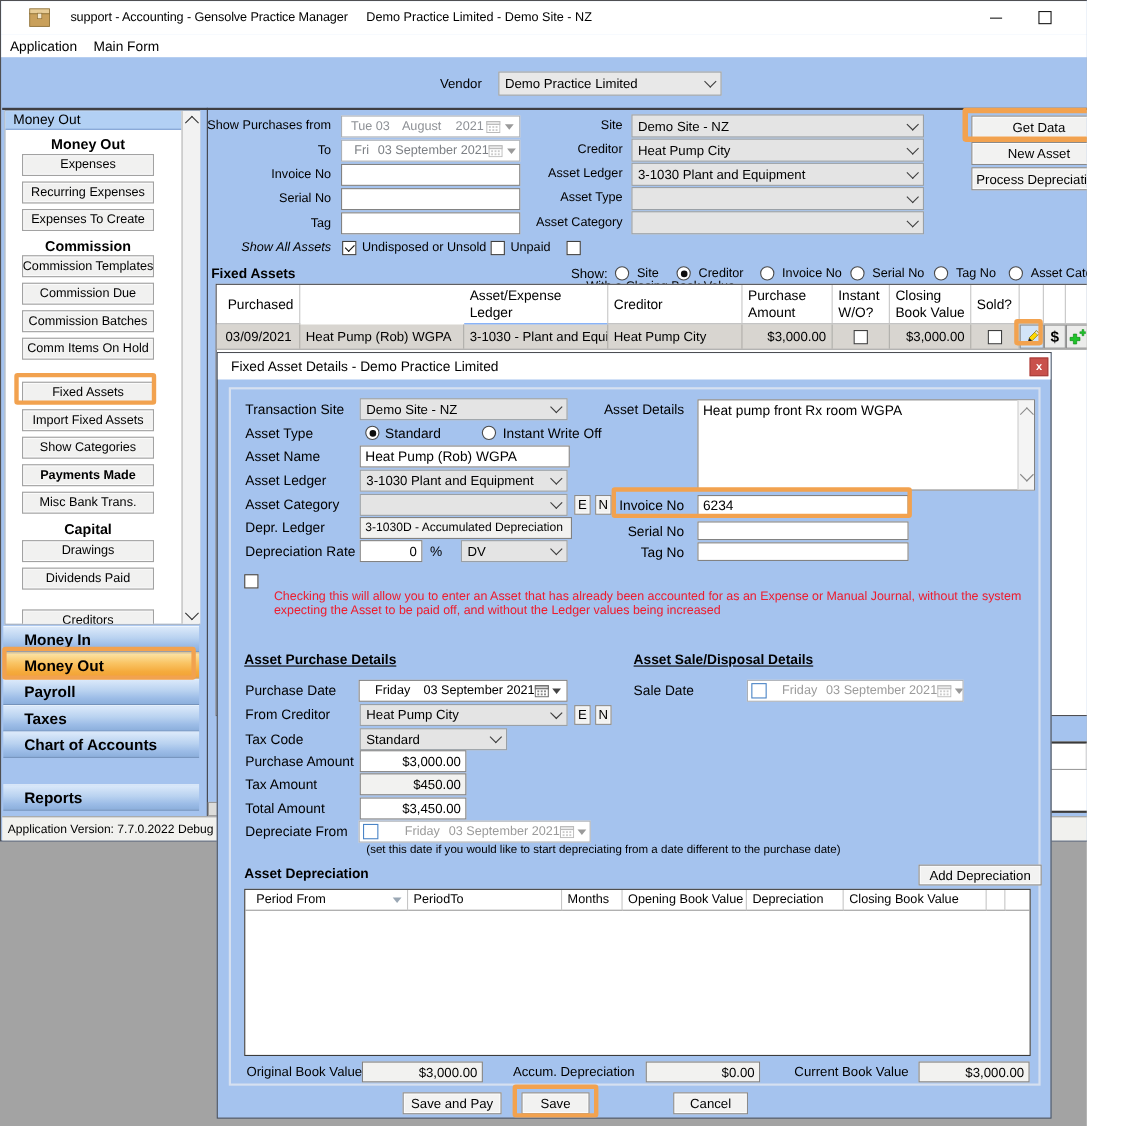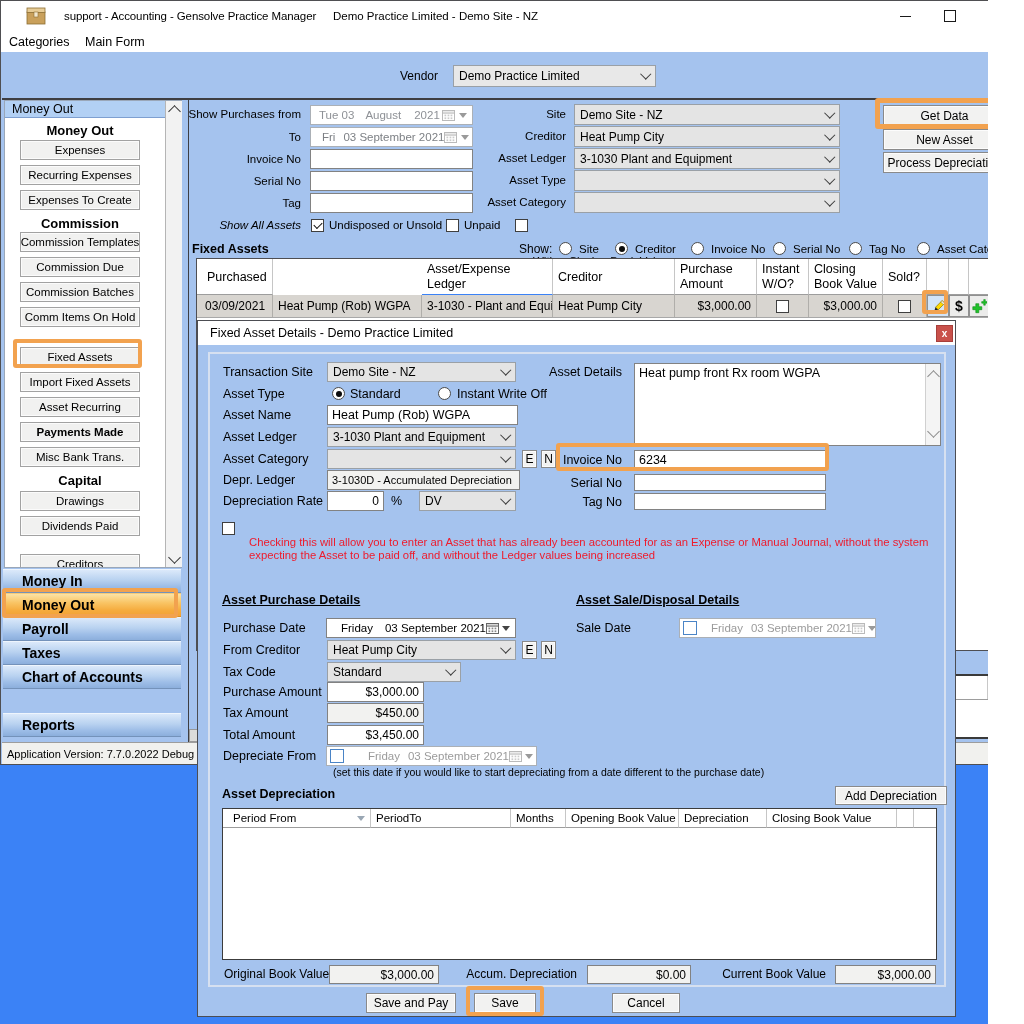--- a/index.html
+++ b/index.html
@@ -1,17 +1,17 @@
 <!DOCTYPE html>
 <html><head>
 <meta charset="utf-8">
 <style>
   html,body{margin:0;padding:0;background:#fff;}
   body{font-family:"Liberation Sans",sans-serif;}
-  #screen{position:relative;width:988px;height:1024px;background:#3b82f6;overflow:hidden;}
+  #screen{position:relative;width:988px;height:1024px;background:#a3a3a3;overflow:hidden;}
   .abs{position:absolute;box-sizing:border-box;}
   .lbl{position:absolute;box-sizing:border-box;font-size:11.5px;color:#000;white-space:nowrap;display:flex;align-items:center;height:20px;}
   .lbl.r{justify-content:flex-end;}
   .lbl.b{font-weight:bold;}
   .tb{position:absolute;box-sizing:border-box;background:#fff;border:1px solid #828282;display:flex;align-items:center;font-size:12px;padding:0 4px;overflow:hidden;white-space:nowrap;}
   .tb.ro{background:#f2f2f0;}
   .tb.amt{justify-content:flex-end;}
   .dd{position:absolute;box-sizing:border-box;background:#e4e4e4;border:1px solid #9aa0a6;display:flex;align-items:center;font-size:12px;padding:0 6px 0 5px;overflow:hidden;white-space:nowrap;}
   .chev{margin-left:auto;width:6.5px;height:6.5px;border-right:1.5px solid #3c3c3c;border-bottom:1.5px solid #3c3c3c;transform:rotate(45deg);margin-top:-4px;flex:none;}
   .btn{position:absolute;box-sizing:border-box;background:#f2f2f1;border:1px solid #8a8a8a;box-shadow:inset 0 0 0 1px #fcfcfc;display:flex;align-items:center;justify-content:center;font-size:12px;color:#000;white-space:nowrap;}
@@ -64,21 +64,21 @@
       </span>
       <span class="abs" style="left:929px;top:0;width:40px;height:30px;display:flex;align-items:center;justify-content:center;">
         <span style="width:10px;height:10px;border:1.4px solid #1a1a1a;"></span>
       </span>
       <span class="abs" style="left:975px;top:0;width:40px;height:30px;display:flex;align-items:center;justify-content:center;font-size:15px;color:#1a1a1a;">
         <span>✕</span>
       </span>
     </div>
 
     <div class="abs" style="left:0;top:30px;width:100%;height:21px;background:#fff;">
-      <span class="lbl" style="left:8px;top:0;height:21px;font-size:12.5px;">Categories</span>
+      <span class="lbl" style="left:8px;top:0;height:21px;font-size:12.5px;">Application</span>
       <span class="lbl" style="left:84px;top:0;height:21px;font-size:12.5px;">Main Form</span>
     </div>
 
     <div class="lbl r" style="left:337px;top:65px;width:100px;font-size:12px;">Vendor</div>
     <div class="dd" style="left:452px;top:64px;width:203px;height:22px;background:#e8e8e8;">
       <span>Demo Practice Limited</span>
       <span class="chev"></span>
     </div>
 
     <div class="hline" style="left:1px;top:97px;width:1016px;height:2px;"></div>
@@ -103,21 +103,21 @@
         <div class="sbtn" style="top:22px;">Expenses</div>
         <div class="sbtn" style="top:47px;">Recurring Expenses</div>
         <div class="sbtn" style="top:72px;">Expenses To Create</div>
         <div class="shead" style="top:98px;">Commission</div>
         <div class="sbtn" style="top:114px;">Commission Templates</div>
         <div class="sbtn" style="top:139px;">Commission Due</div>
         <div class="sbtn" style="top:164px;">Commission Batches</div>
         <div class="sbtn" style="top:189px;">Comm Items On Hold</div>
         <div class="sbtn" style="top:229px;">Fixed Assets</div>
         <div class="sbtn" style="top:254px;">Import Fixed Assets</div>
-        <div class="sbtn" style="top:279px;">Asset Recurring</div>
+        <div class="sbtn" style="top:279px;">Show Categories</div>
         <div class="sbtn" style="top:304px;font-weight:bold;">Payments Made</div>
         <div class="sbtn" style="top:329px;">Misc Bank Trans.</div>
         <div class="shead" style="top:355px;">Capital</div>
         <div class="sbtn" style="top:373px;">Drawings</div>
         <div class="sbtn" style="top:398px;">Dividends Paid</div>
         <div class="sbtn" style="top:436px;">Creditors</div>
       </div>
     </div>
 
     <div class="navitem" style="top:568px;">

